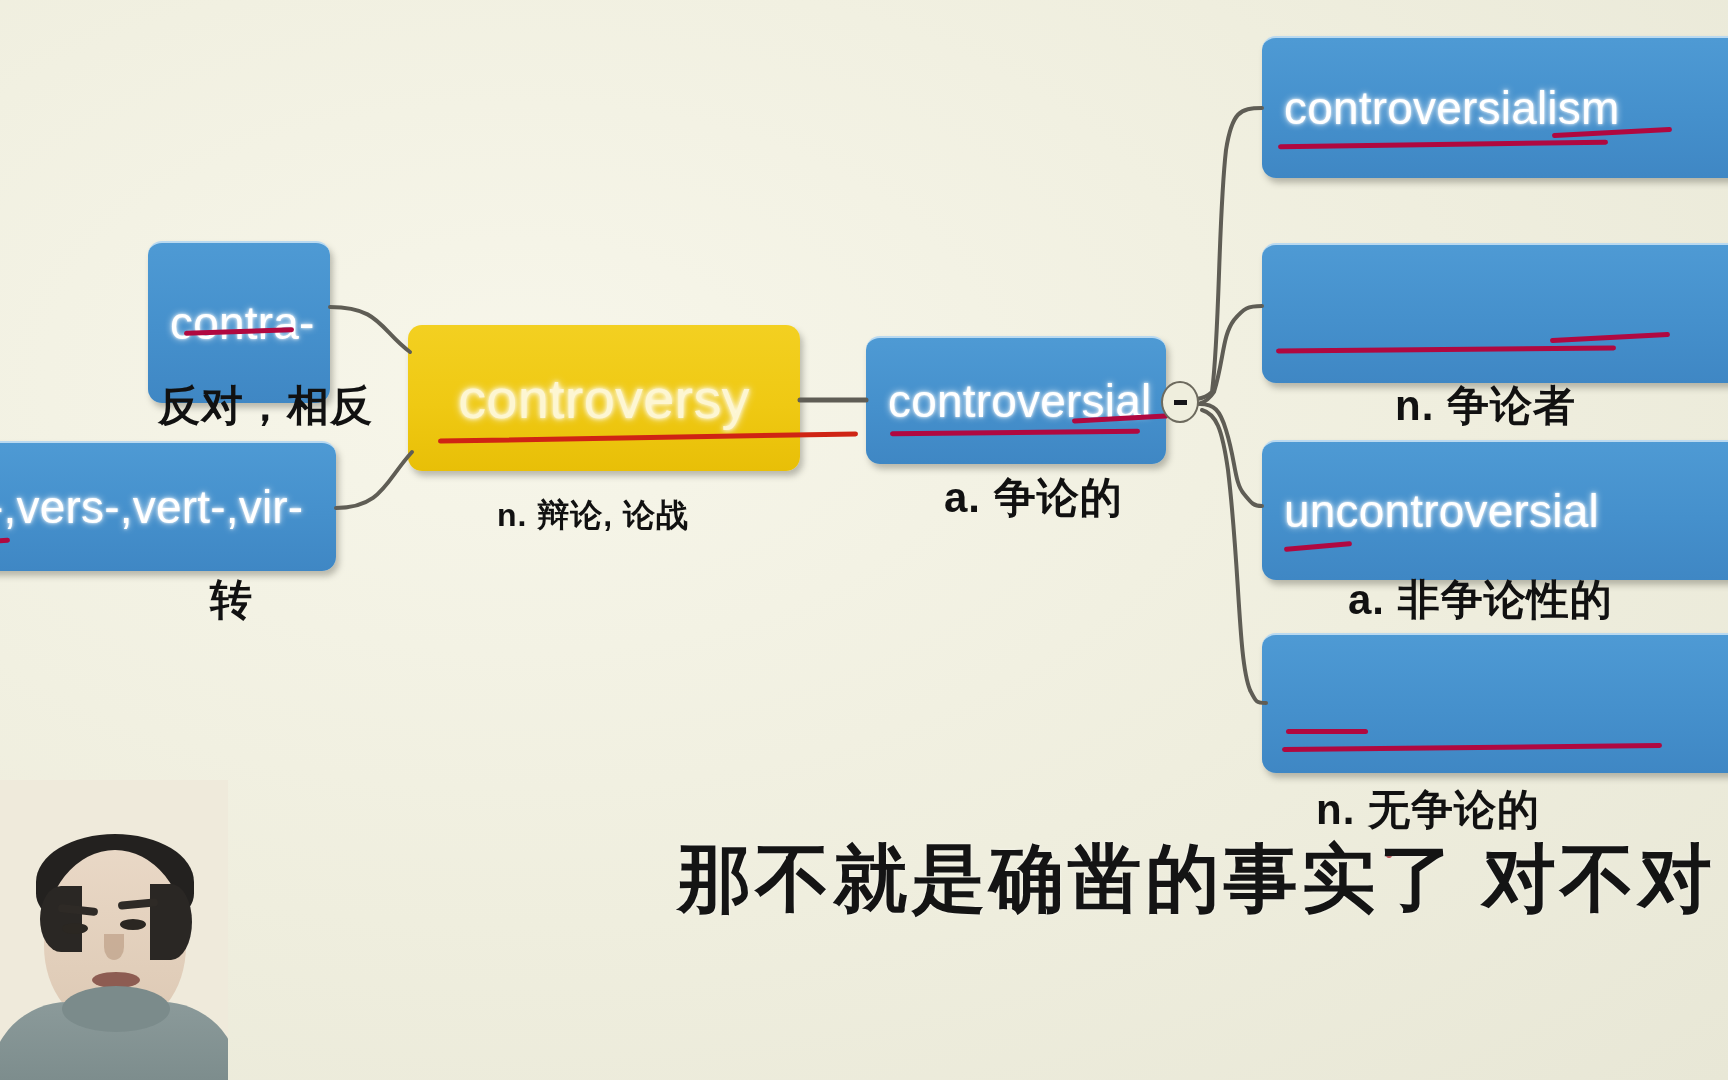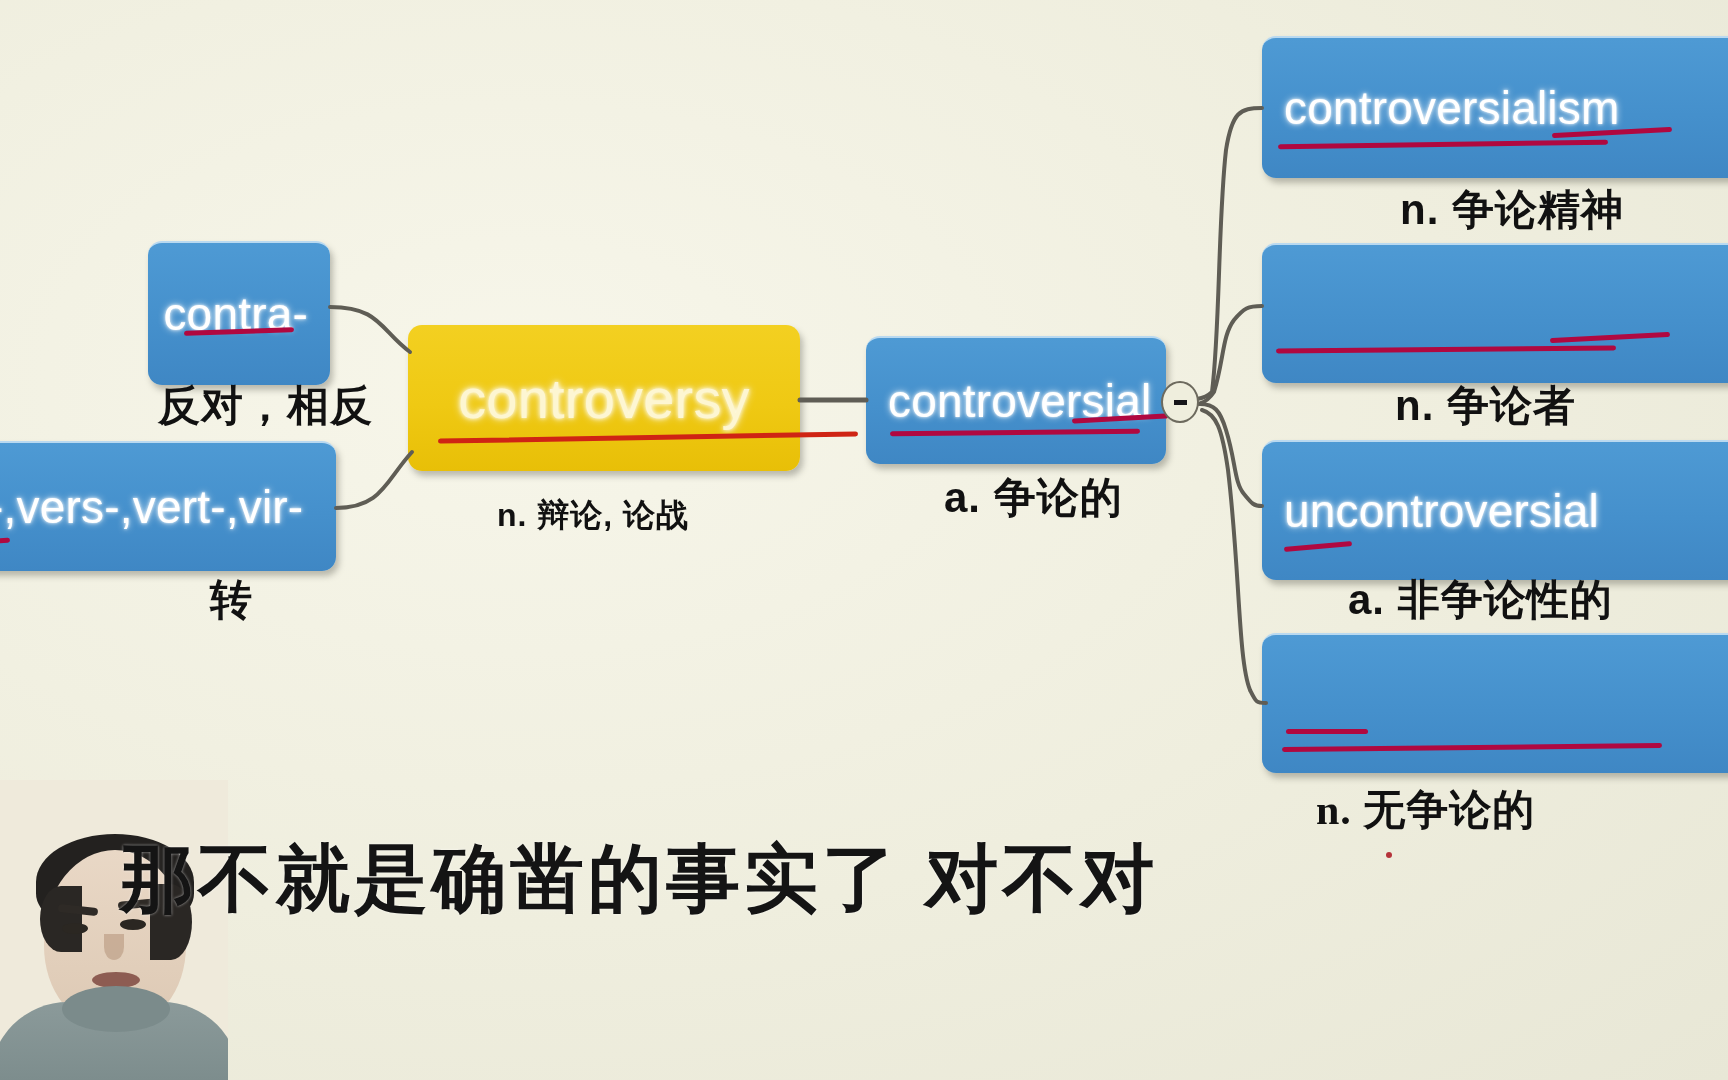--- a/index.html
+++ b/index.html
@@ -91,21 +91,21 @@
     background:#2a2724;border-radius:0 50% 50% 0;}
   .pv-brow{position:absolute;width:40px;height:8px;background:#2e2a26;border-radius:6px;}
   .pv-eye{position:absolute;width:26px;height:11px;background:#2b2722;border-radius:50%;}
   .pv-nose{position:absolute;left:104px;bottom:120px;width:20px;height:26px;
     background:rgba(190,160,135,.7);border-radius:0 0 50% 50%;}
   .pv-mouth{position:absolute;left:92px;bottom:92px;width:48px;height:16px;
     background:#8d5c52;border-radius:50%;}
   
   #subtitle{
     position:absolute;left:0;right:12px;bottom:150px;
-    text-align:left;
+    text-align:right;
     color:#141414;
     font-weight:bold;
     font-size:74px;
     letter-spacing:4px;
     text-shadow:0 0 3px rgba(255,255,255,.6);
     padding-left:120px;
   }
   .dot{position:absolute;width:6px;height:6px;border-radius:50%;background:#b5333a;}
 </style>
 </head>
@@ -130,21 +130,21 @@
                C 1244 308, 1248 306, 1262 306"></path>
       <path d="M1200 404 C 1214 404, 1220 410, 1226 430
                C 1236 462, 1234 482, 1244 494
                C 1252 504, 1254 506, 1262 506"></path>
       <path d="M1202 410 C 1216 414, 1222 428, 1228 470
                C 1240 570, 1238 660, 1250 690
                C 1256 702, 1256 703, 1266 703"></path>
     </g>
   </svg>
 
-  <div class="node blue" style="left:148px;top:241px;width:182px;height:144px;justify-content:flex-end;">
+  <div class="node blue" style="left:148px;top:241px;width:182px;height:162px;justify-content:flex-start;">
     <span class="txt">contra-</span>
     <span class="uline" style="left:36px;top:86px;width:110px;transform:rotate(-2deg);"></span>
   </div>
   <div class="label" style="left:158px;top:378px;">反对，相反</div>
 
   <div class="node blue" style="left:-34px;top:441px;width:370px;height:130px;">
     <span class="txt">-,vers-,vert-,vir-</span>
     <span class="uline" style="left:8px;top:96px;width:36px;transform:rotate(-5deg);"></span>
   </div>
   <div class="label" style="left:210px;top:572px;">转</div>
@@ -163,39 +163,38 @@
   <div class="collapse" style="left:1161px;top:381px;">
     <i></i>
   </div>
   <div class="label" style="left:944px;top:470px;">a. 争论的</div>
 
   <div class="node blue" style="left:1262px;top:36px;width:520px;height:142px;">
     <span class="txt">controversialism</span>
     <span class="uline" style="left:16px;top:104px;width:330px;transform:rotate(-0.8deg);"></span>
     <span class="uline" style="left:290px;top:92px;width:120px;transform:rotate(-3deg);"></span>
   </div>
-  <div class="label" style="left:1400px;top:182px;">n. 争论精神</div>
 
   <div class="node blue" style="left:1262px;top:243px;width:520px;height:140px;">
     <span class="uline" style="left:14px;top:102px;width:340px;transform:rotate(-0.5deg);"></span>
     <span class="uline" style="left:288px;top:90px;width:120px;transform:rotate(-3deg);"></span>
   </div>
   <div class="label" style="left:1395px;top:378px;">n. 争论者</div>
 
   <div class="node blue" style="left:1262px;top:440px;width:520px;height:140px;">
     <span class="txt">uncontroversial</span>
     <span class="uline" style="left:22px;top:102px;width:68px;transform:rotate(-5deg);"></span>
   </div>
   <div class="label" style="left:1348px;top:572px;">a. 非争论性的</div>
 
   <div class="node blue" style="left:1262px;top:633px;width:520px;height:140px;">
     <span class="uline" style="left:24px;top:94px;width:82px;"></span>
     <span class="uline" style="left:20px;top:110px;width:380px;transform:rotate(-0.6deg);"></span>
   </div>
-  <div class="label" style="left:1316px;top:782px;font-family:Liberation Serif, serif;">n. 无争论的</div>
+  <div class="label" style="left:1316px;top:782px;">n. 无争论的</div>
 
   <span class="dot" style="left:1386px;top:852px;"></span>
 
   <div id="presenter">
     <div class="pv-bg"></div>
     <div class="pv-neck"></div>
     <div class="pv-hair"></div>
     <div class="pv-face"></div>
     <div class="pv-hair2"></div>
     <div class="pv-hair3"></div>

